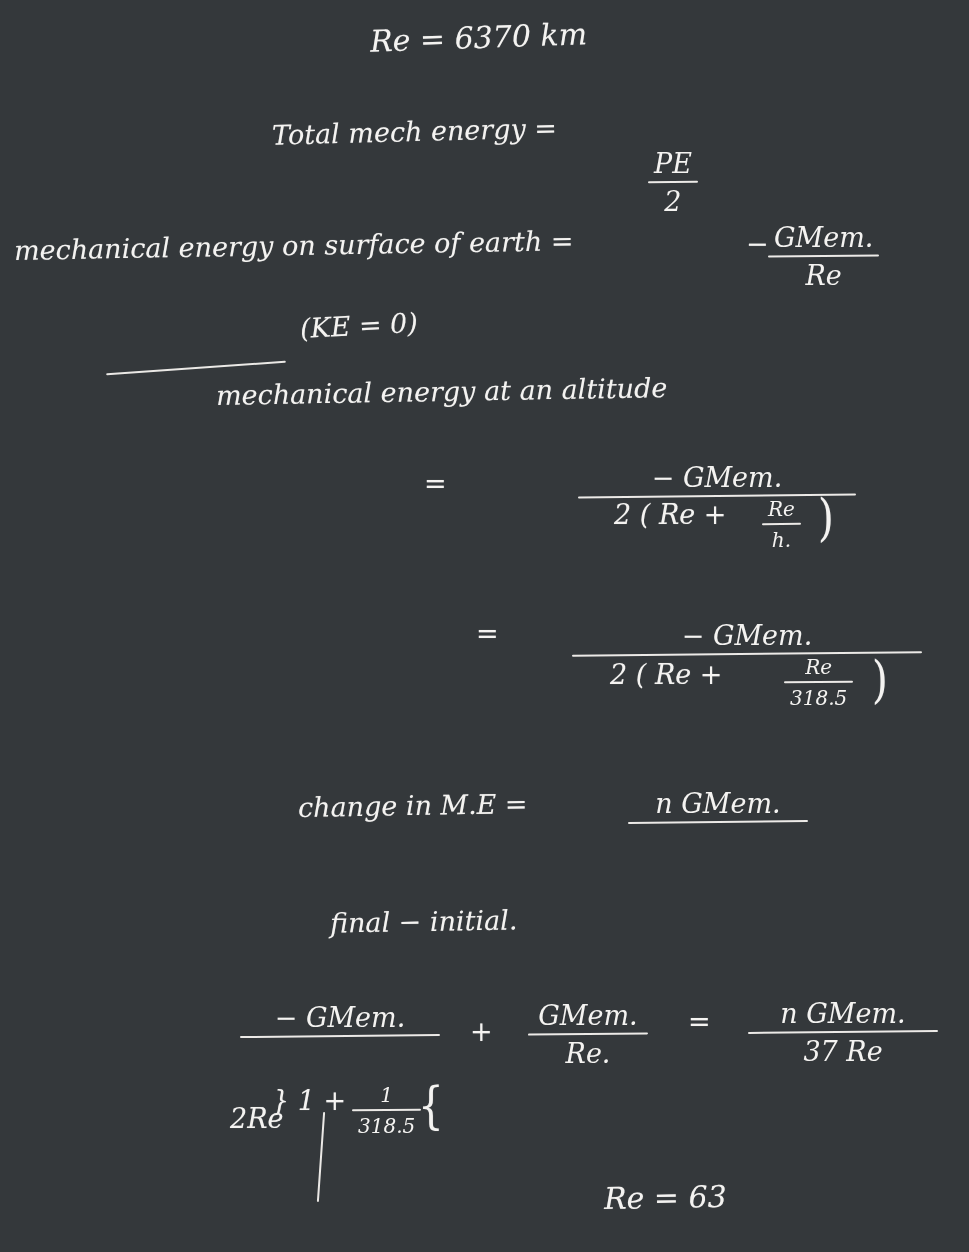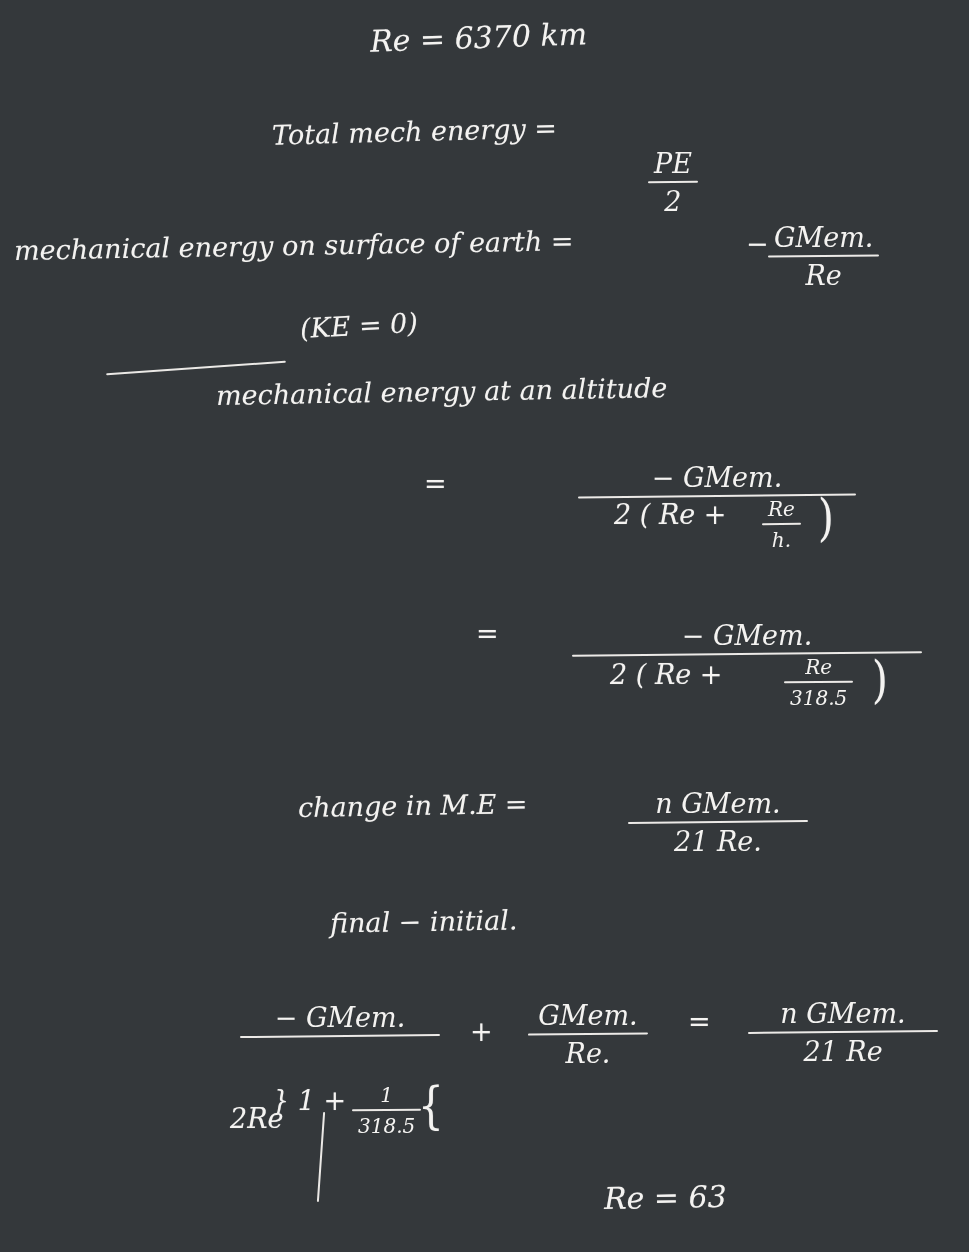--- a/index.html
+++ b/index.html
@@ -132,21 +132,20 @@
         <span class="den">318.5</span>
       </span>
       <span class="ink sz-md paren" style="position:absolute; left:300px; top:4px;">)</span>
     </span>
   </div>
 
   <div class="ink sz-md" style="left:298px; top:792px; transform:rotate(-1deg);">change in M.E =</div>
   <div class="frac sz-md" style="left:628px; top:788px; min-width:180px;">
     <span class="num">n GMem.</span>
     <span class="bar"></span>
-    <span class="den">21 Re.</span>
   </div>
 
   <div class="ink sz-md" style="left:330px; top:908px; transform:rotate(-1deg);">final      − initial.</div>
 
   <div class="frac sz-md" style="left:240px; top:1002px; min-width:200px;">
     <span class="num">− GMem.</span>
     <span class="bar"></span>
     <span class="den" style="display:block; position:relative; height:70px;">
       <span class="ink sz-md" style="position:absolute; left:-22px; top:68px;margin-left:12px;">2Re</span>
       <span class="ink sz-md" style="position:absolute; left:32px; top:50px;">} 1 +</span>
@@ -166,18 +165,18 @@
     <span class="num">GMem.</span>
     <span class="bar"></span>
     <span class="den">Re.</span>
   </div>
 
   <div class="ink sz-md" style="left:688px; top:1008px;">=</div>
 
   <div class="frac sz-md" style="left:748px; top:998px; min-width:190px;">
     <span class="num">n GMem.</span>
     <span class="bar"></span>
-    <span class="den">21 Re</span>
+    <span class="den">37 Re</span>
   </div>
 
   <div class="ink sz-lg" style="left:604px; top:1182px; transform:rotate(-1deg);">Re =      63</div>
 
 </div>
 
 </body></html>

